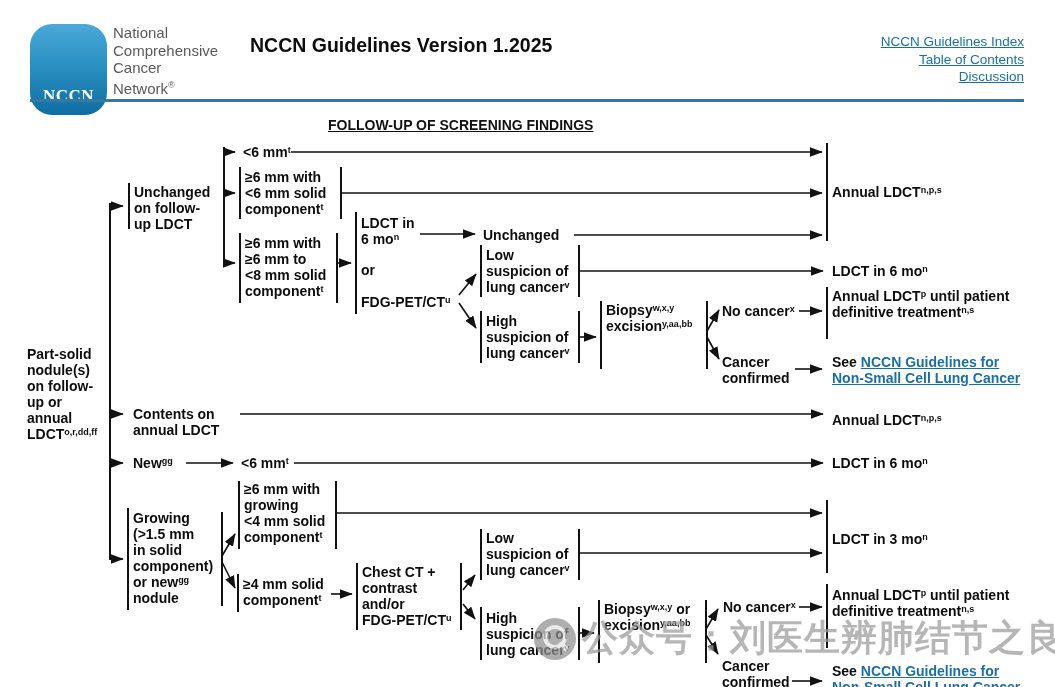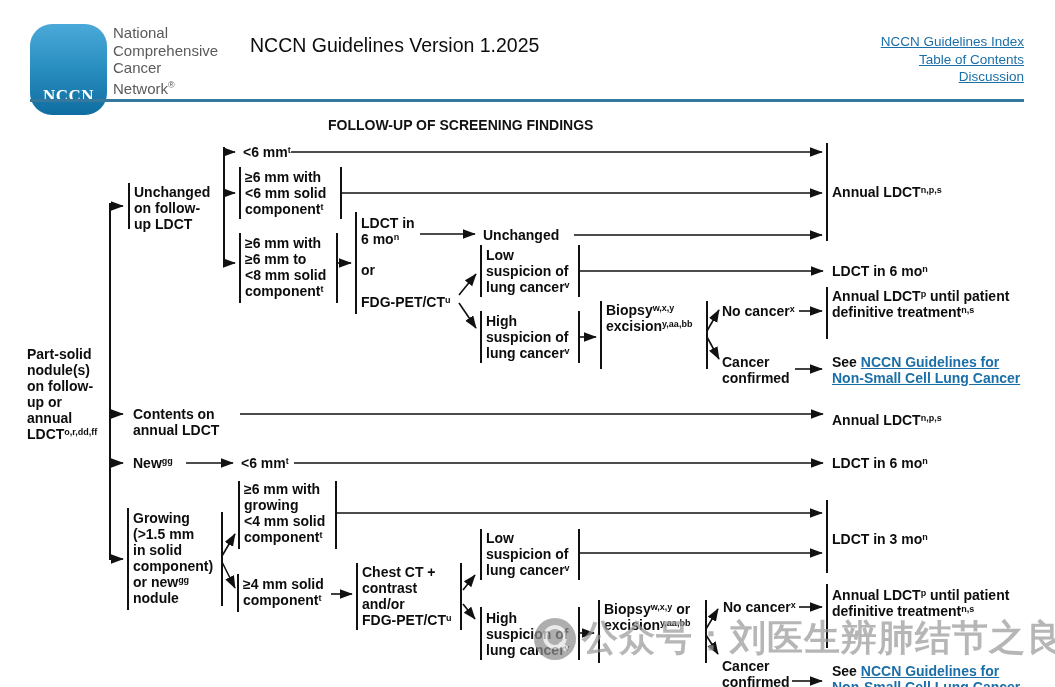--- a/index.html
+++ b/index.html
@@ -6,21 +6,21 @@
   #page{position:relative;width:1055px;height:687px;background:#ffffff;overflow:hidden;
         font-family:"Liberation Sans",sans-serif;color:#111;}
   
   #logo{position:absolute;left:30px;top:24px;width:77px;height:91px;border-radius:22px;
         background:linear-gradient(180deg,#4aa9d8 0%,#2b90c2 45%,#0f6da1 100%);
         display:flex;align-items:flex-end;justify-content:center;}
   #logo .nccn{font-family:"Liberation Serif",serif;font-weight:bold;color:#fff;
         font-size:17px;letter-spacing:.5px;padding-bottom:9px;}
   #brand{position:absolute;left:113px;top:24px;font-size:15px;line-height:17.5px;color:#595a5c;}
   #brand sup{font-size:9px;}
-  #title{position:absolute;left:250px;top:30px;font-size:19.5px;font-weight:normal;line-height:30px;color:#0d0d0d;}
+  #title{position:absolute;left:250px;top:30px;font-size:19.5px;font-weight:bold;line-height:30px;color:#0d0d0d;}
   #toplinks{position:absolute;right:31px;top:33px;text-align:right;font-size:13.5px;line-height:17.5px;}
   .toplink{color:#1b6fa8;text-decoration:underline;cursor:pointer;margin-left:47px;}
   #rule{position:absolute;left:30px;top:99px;width:994px;height:3px;background:#36799f;}
   
   .colhead{position:absolute;font-size:14px;font-weight:bold;line-height:16px;white-space:nowrap;}
   
   #wires{position:absolute;left:0;top:0;width:1055px;height:687px;}
   .node{position:absolute;font-size:14px;font-weight:bold;line-height:16px;white-space:nowrap;color:#0d0d0d;}
   .node sup{font-size:9px;font-weight:bold;line-height:0;vertical-align:4px;}
   .lnk{color:#1b6fa8;text-decoration:underline;cursor:pointer;}
@@ -48,21 +48,21 @@
   <div id="title">
     <div>NCCN Guidelines Version 1.2025</div>
   </div>
   <div id="toplinks">
     <div class="toplink">NCCN Guidelines Index</div>
     <div class="toplink">Table of Contents</div>
     <div class="toplink">Discussion</div>
   </div>
   <div id="rule"></div>
 
-  <div class="colhead" style="left:328px;top:117px;">FOLLOW-UP OF SCREENING FINDINGS</div>
+  <div class="colhead" style="left:328px;top:117px;text-decoration:underline;">FOLLOW-UP OF SCREENING FINDINGS</div>
 
   <svg id="wires" viewBox="0 0 1055 687" xmlns="http://www.w3.org/2000/svg">
     <defs>
       <marker id="ah" markerWidth="9" markerHeight="8" refX="7.5" refY="3" orient="auto">
         <path d="M0,0 L8,3 L0,6 z" fill="#111"></path>
       </marker>
     </defs>
     <g stroke="#111" stroke-width="2" fill="none">
 
       <path d="M110,203 V560"></path>

